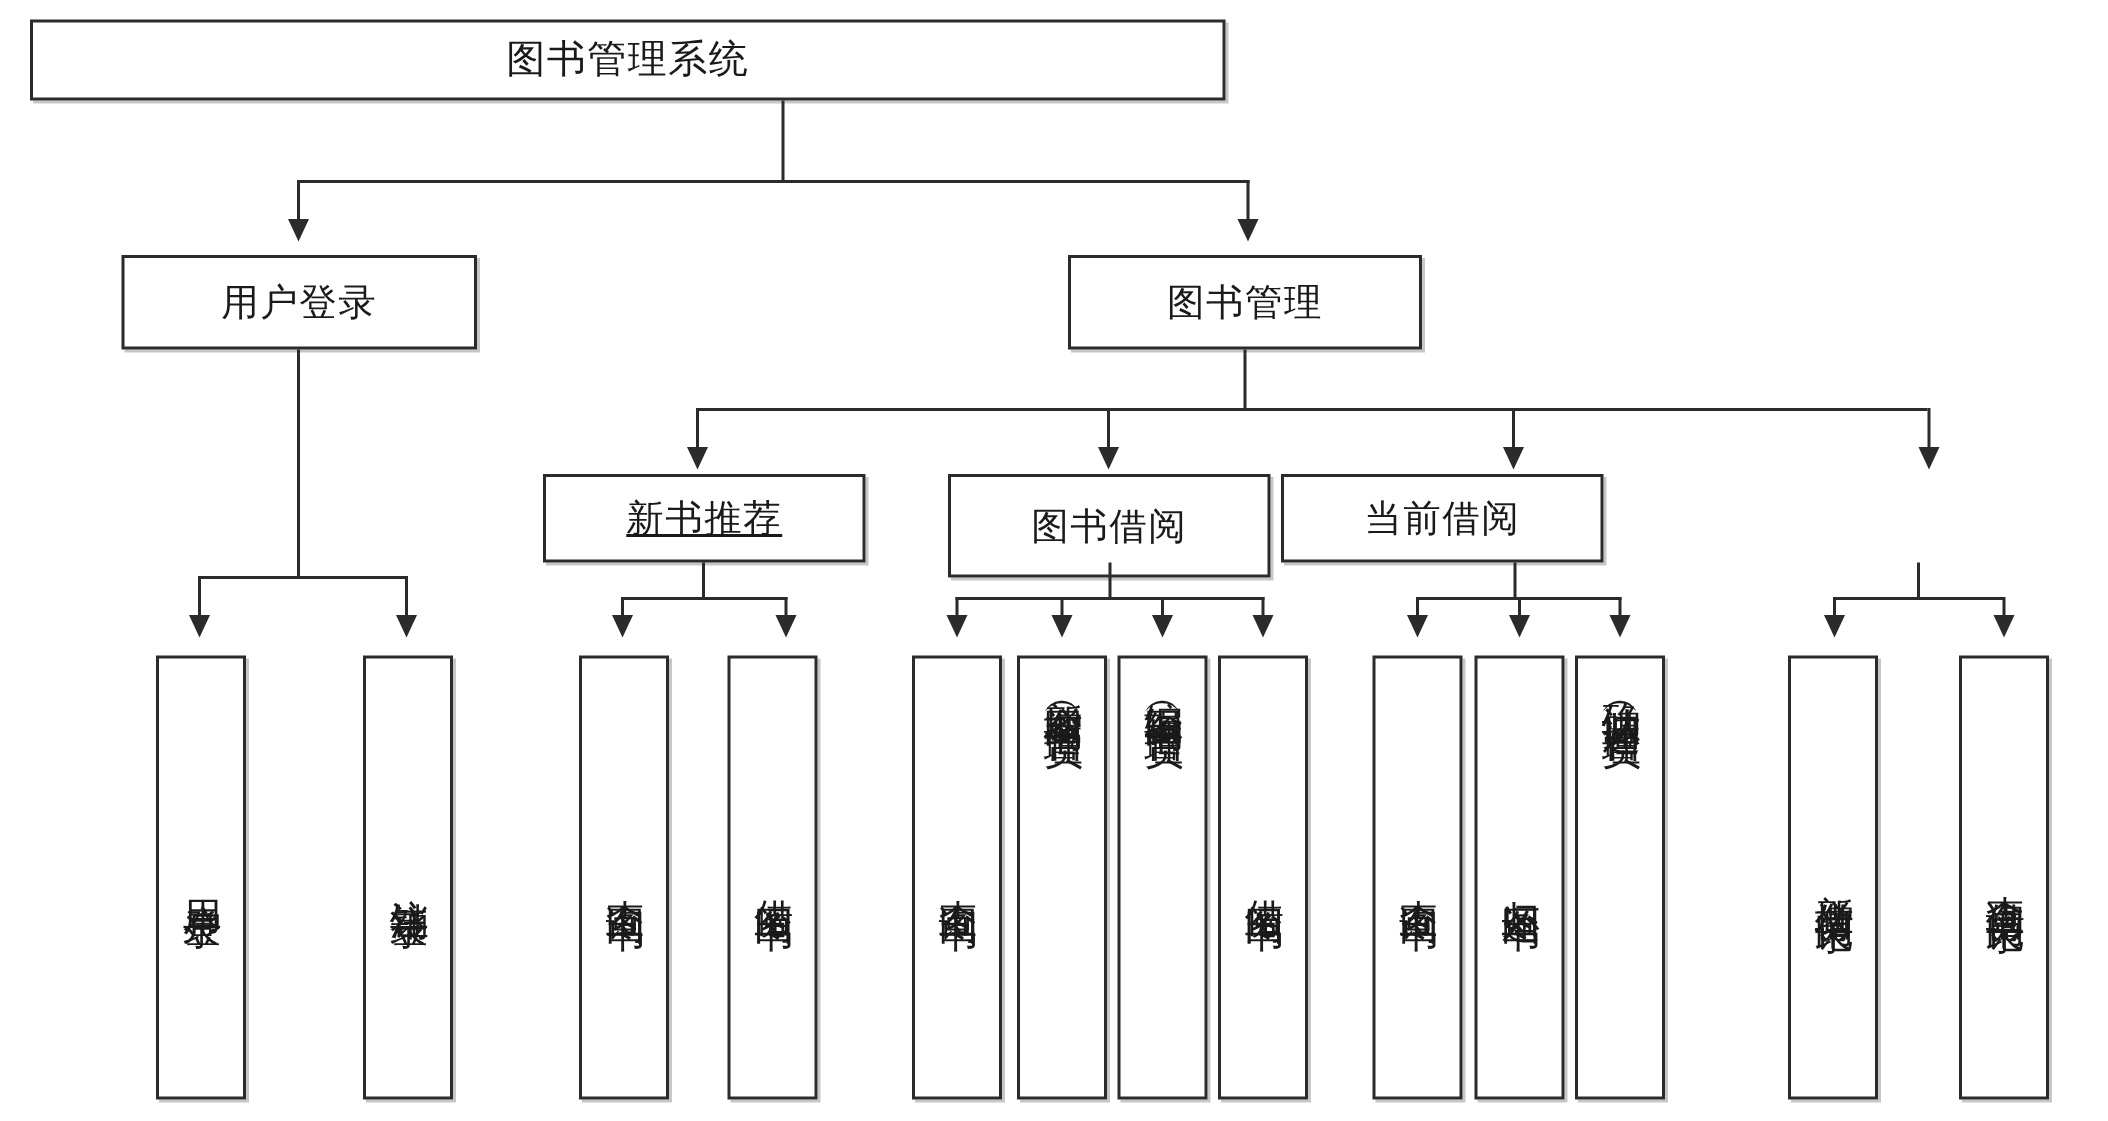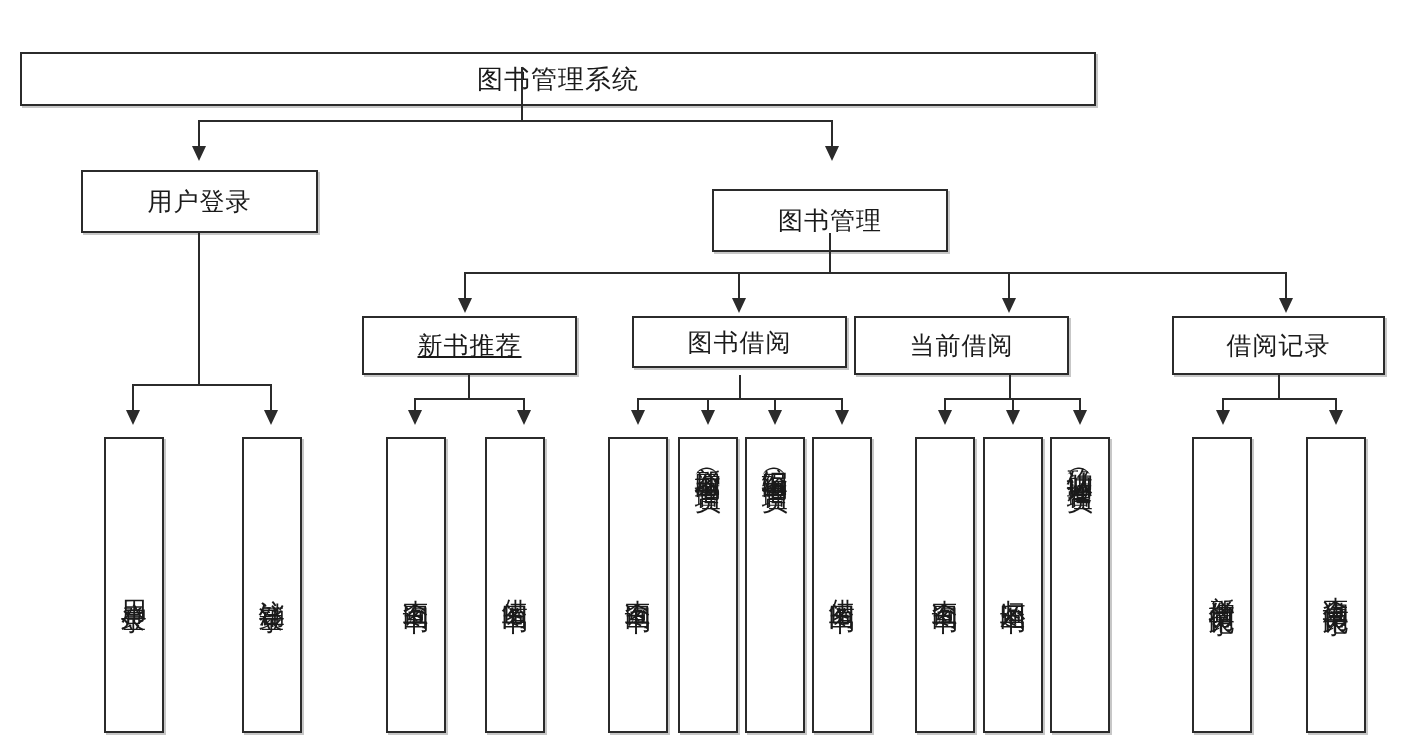--- a/index.html
+++ b/index.html
@@ -76,36 +76,36 @@
     color: #b9b9b9;
     white-space: nowrap;
     letter-spacing: 0.5px;
   }
 </style>
 </head>
 <body>
 
 <div id="canvas">
 
-  <div class="node horiz root" style="left:20px; top:13px; width:1076px; height:54px;margin-top:39px;">
+  <div class="node horiz root" style="left:20px; top:13px; width:797px; height:54px;">
     <span class="label">图书管理系统</span>
   </div>
 
   <div class="ln v" style="left:521px; top:67px; width:2px; height:54px;"></div>
   <div class="ln h" style="left:198px; top:120px; width:635px; height:2px;"></div>
   <div class="ln v" style="left:198px; top:120px; width:2px; height:28px;"></div>
   <div class="arrow" style="left:192px; top:146px;"></div>
   <div class="ln v" style="left:831px; top:120px; width:2px; height:28px;"></div>
   <div class="arrow" style="left:825px; top:146px;"></div>
 
   <div class="node horiz" style="left:81px; top:170px; width:237px; height:63px;">
     <span class="label">用户登录</span>
   </div>
 
-  <div class="node horiz" style="left:712px; top:170px; width:236px; height:63px;margin-top:19px;">
+  <div class="node horiz" style="left:712px; top:170px; width:236px; height:63px;">
     <span class="label">图书管理</span>
   </div>
 
   <div class="ln v" style="left:198px; top:233px; width:2px; height:152px;"></div>
   <div class="ln h" style="left:132px; top:384px; width:140px; height:2px;"></div>
   <div class="ln v" style="left:132px; top:384px; width:2px; height:28px;"></div>
   <div class="arrow" style="left:126px; top:410px;"></div>
   <div class="ln v" style="left:270px; top:384px; width:2px; height:28px;"></div>
   <div class="arrow" style="left:264px; top:410px;"></div>
 
@@ -117,28 +117,25 @@
   <div class="ln v" style="left:738px; top:272px; width:2px; height:28px;"></div>
   <div class="arrow" style="left:732px; top:298px;"></div>
   <div class="ln v" style="left:1008px; top:272px; width:2px; height:28px;"></div>
   <div class="arrow" style="left:1002px; top:298px;"></div>
   <div class="ln v" style="left:1285px; top:272px; width:2px; height:28px;"></div>
   <div class="arrow" style="left:1279px; top:298px;"></div>
 
   <div class="node horiz" style="left:362px; top:316px; width:215px; height:59px;text-decoration:underline;">
     <span class="label">新书推荐</span>
   </div>
-  <div class="node horiz" style="left:632px; top:316px; width:215px; height:52px;">
+  <div class="node horiz" style="left:632px; top:316px; width:215px; height:69px;">
     <span class="label">图书借阅</span>
   </div>
   <div class="node horiz" style="left:854px; top:316px; width:215px; height:59px;">
     <span class="label">当前借阅</span>
-  </div>
-  <div class="node horiz" style="left:1172px; top:316px; width:213px; height:59px;">
-    <span class="label">借阅记录</span>
   </div>
 
   <div class="ln v" style="left:468px; top:375px; width:2px; height:24px;"></div>
   <div class="ln h" style="left:414px; top:398px; width:111px; height:2px;"></div>
   <div class="ln v" style="left:414px; top:398px; width:2px; height:14px;"></div>
   <div class="arrow" style="left:408px; top:410px;"></div>
   <div class="ln v" style="left:523px; top:398px; width:2px; height:14px;"></div>
   <div class="arrow" style="left:517px; top:410px;"></div>
 
   <div class="ln v" style="left:739px; top:375px; width:2px; height:24px;"></div>

